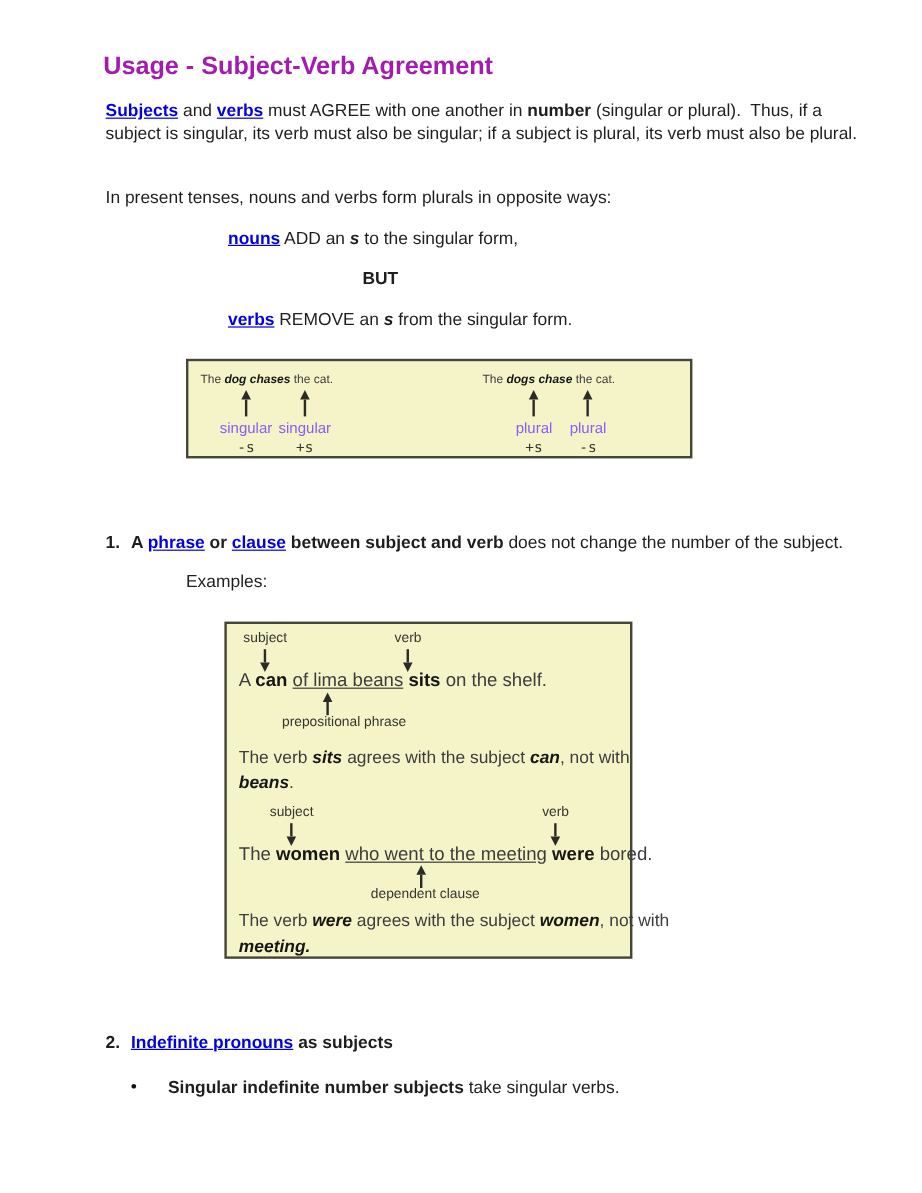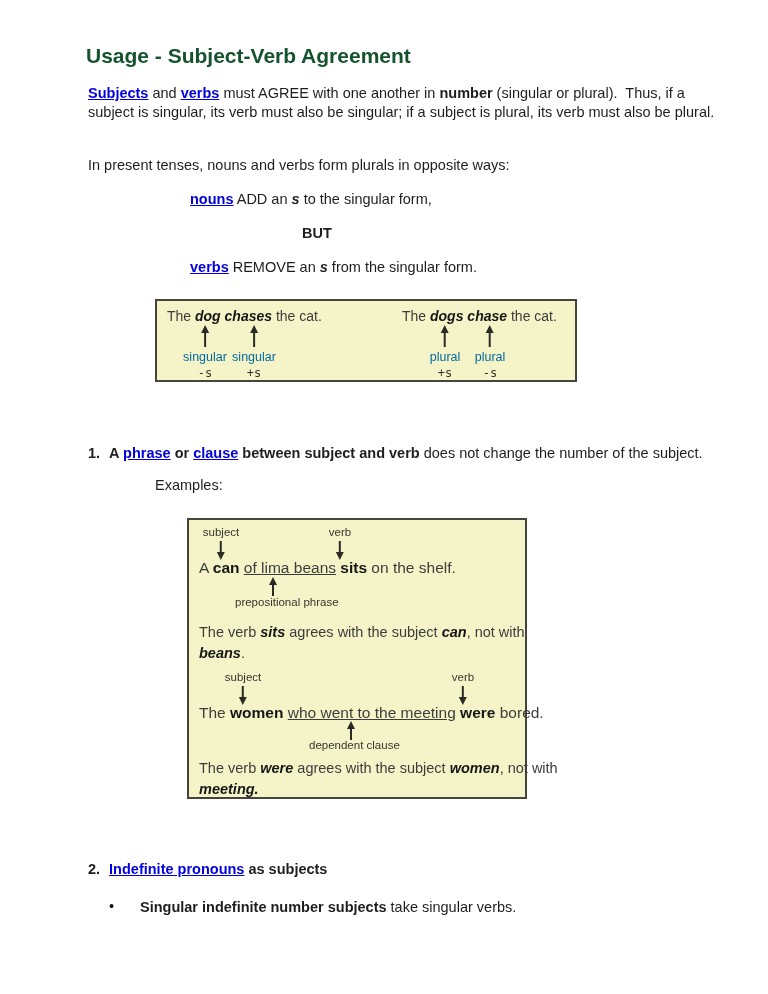--- a/index.html
+++ b/index.html
@@ -8,40 +8,40 @@
     position:relative; width:768px; height:994px; background:#ffffff;
     font-family:"Liberation Sans","DejaVu Sans",sans-serif;
     color:#1e1e1e; overflow:hidden;
   }
   .abs { position:absolute; }
   .body-txt { font-size:14.5px; line-height:19px; }
   .b  { font-weight:bold; }
   .bi { font-weight:bold; font-style:italic; }
   .u  { text-decoration:underline; }
   .lnk { color:#0000e0; font-weight:bold; text-decoration:underline; cursor:pointer; }
-  .title { font-size:21px; font-weight:bold; color:#14532d; }
+  .title { font-size:21px; font-weight:bold; color:#a21caf; }
 
   
   .ybox { background:#f5f4c8; border:2px solid #45453c; color:#3c3c3c; }
   .ybox .b, .ybox .bi { color:#161616; }
 
   
   .head-up   { width:0; height:0; border-left:4px solid transparent; border-right:4px solid transparent; border-bottom:8px solid #2b2b26; }
   .head-down { width:0; height:0; border-left:4px solid transparent; border-right:4px solid transparent; border-top:8px solid #2b2b26; }
   .shaft { width:2px; background:#2b2b26; }
   .arrow-col { display:flex; flex-direction:column; align-items:center; }
 
   
   .cluster { position:absolute; display:flex; flex-direction:column; align-items:center; transform:translateX(-50%); }
-  .ann-word { font-size:12.5px; line-height:15px; color:#0369a1; margin-top:3px; white-space:nowrap; }
+  .ann-word { font-size:12.5px; line-height:15px; color:#8b5cf6; margin-top:3px; white-space:nowrap; }
   .ann-suffix { font-family:"DejaVu Sans Mono",monospace; font-size:12px; line-height:14px; color:#35352f; margin-top:1px; white-space:nowrap; }
   .sm-label { font-size:11.5px; line-height:13px; color:#35352f; white-space:nowrap; }
   .sm-label.above { margin-bottom:2px; }
 
-  .fig-sentence { font-size:14px; line-height:17px; white-space:nowrap; }
+  .fig-sentence { font-size:10px; line-height:17px; white-space:nowrap; }
   .ex-sentence  { font-size:15.5px; line-height:19px; white-space:nowrap; }
   .ex-explain   { font-size:14.5px; line-height:21px; }
 
   .num-gap { display:inline-block; width:9px; }
   .bullet-dot { font-size:14.5px; color:#111; }
 </style>
 </head>
 <body>
 
 <div class="page">

